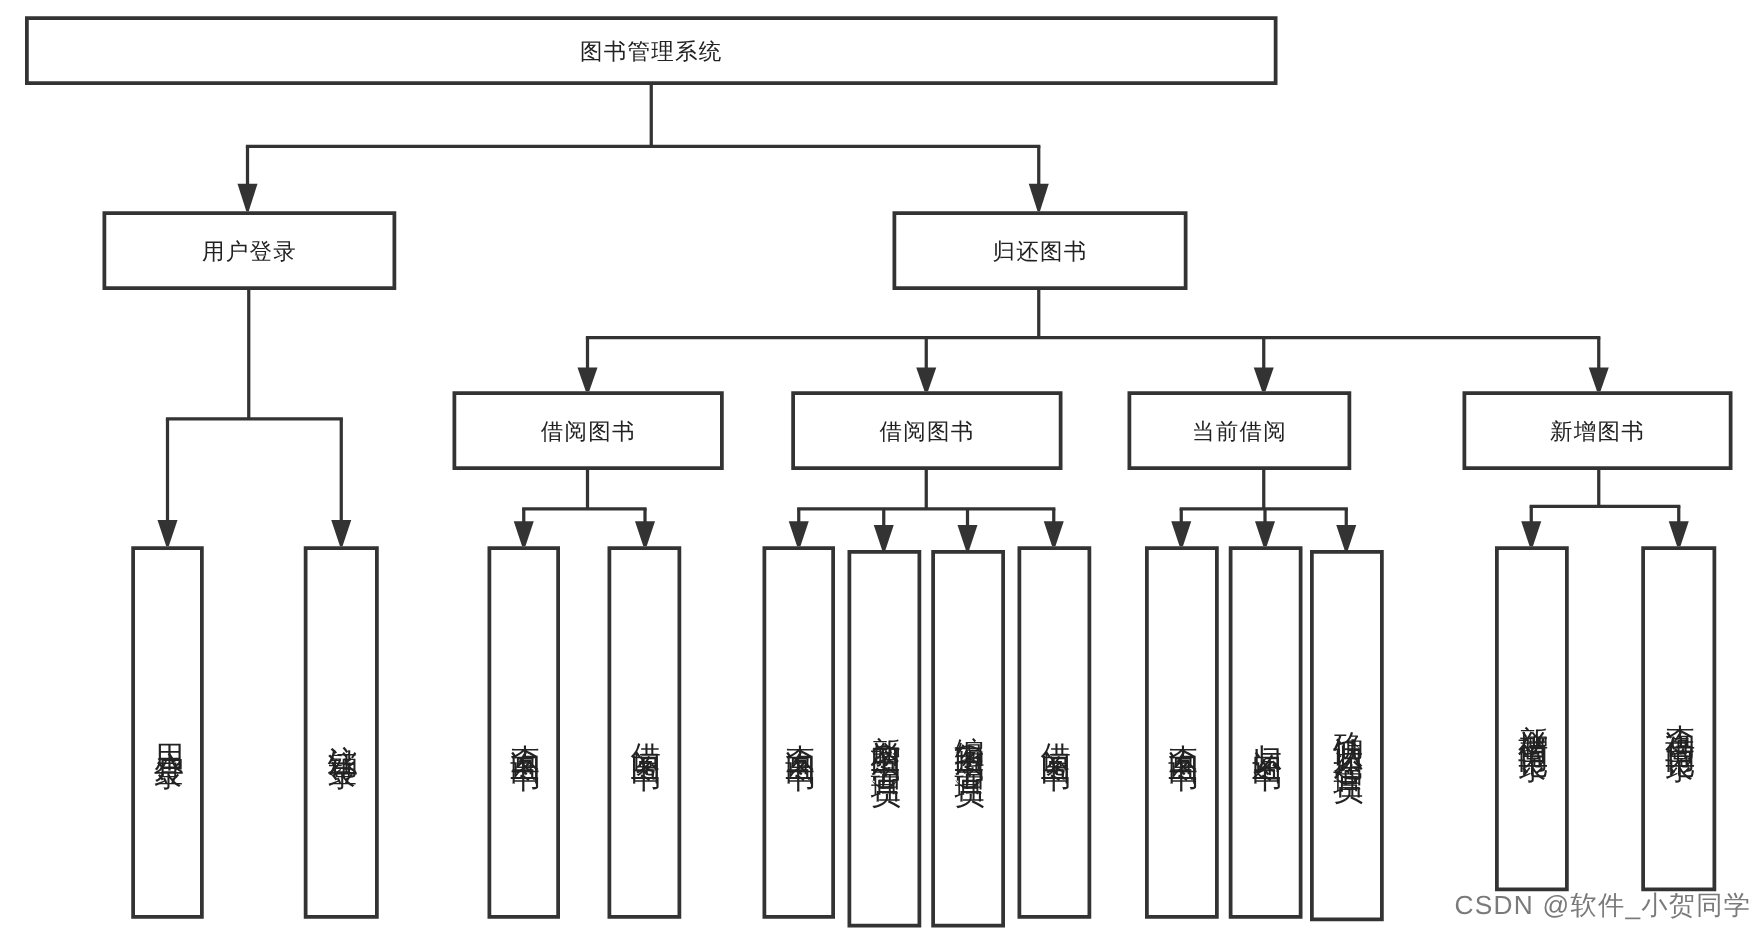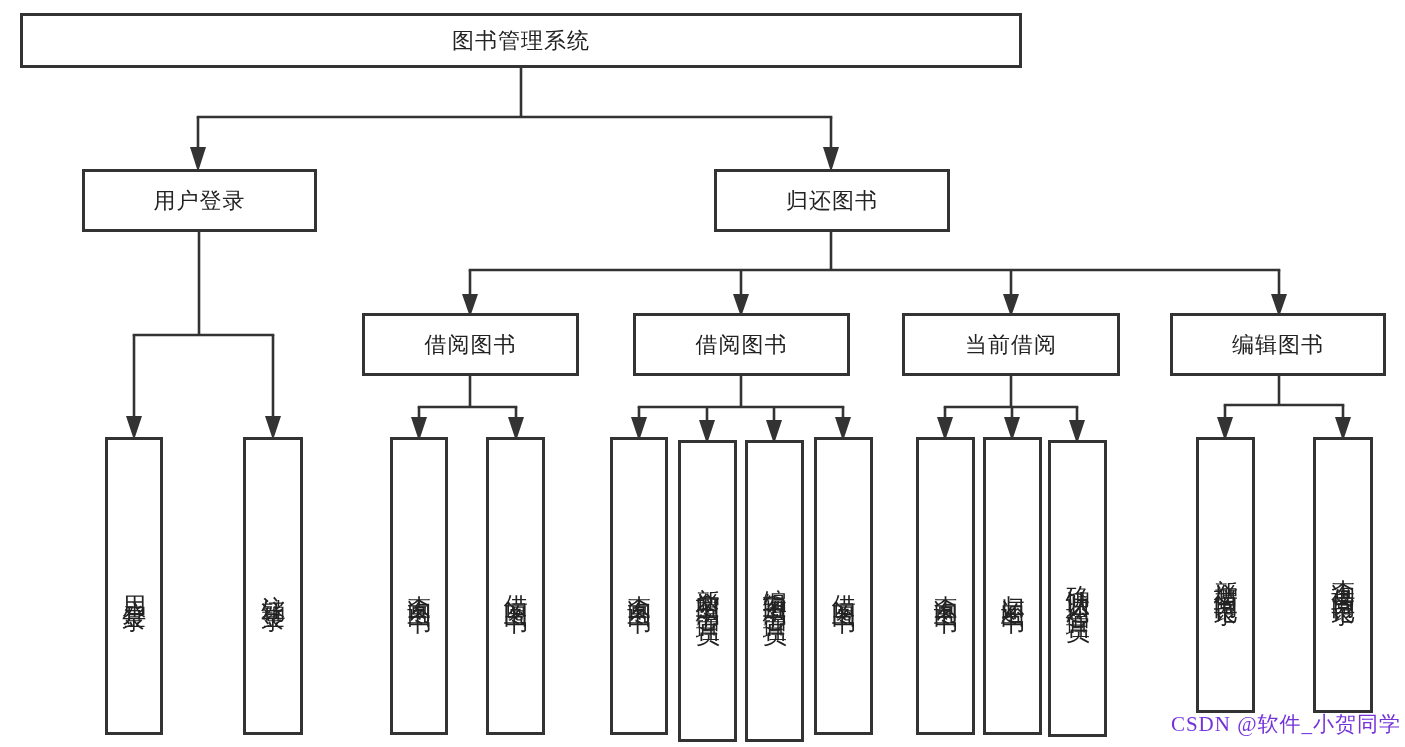--- a/index.html
+++ b/index.html
@@ -17,48 +17,47 @@
   .box {
     position:absolute;
     background:#ffffff;
     border:3px solid #333333;
     box-sizing:border-box;
     display:flex; align-items:center; justify-content:center;
     color:#222222;
     z-index:2;
   }
   .h-label {
-    font-size:22px;
+    font-size:18px;
     letter-spacing:1px;
     white-space:nowrap;
   }
   .v-label {
     writing-mode:vertical-rl;
     font-size:24px;
     letter-spacing:5px;
     line-height:1.1;
   }
   .watermark {
     position:absolute;
     right:4px; bottom:9px;
     font-size:21px;
-    color:#6d28d9;
+    color:#737373;
     opacity:0.95;
     z-index:3;
     white-space:nowrap;
     letter-spacing:1px;
-    font-family:Liberation Serif, serif;
   }
   
   #n-root   { left:20px;  top:13px;  width:1002px; height:55px; }
   #n-l2a    { left:82px;  top:169px; width:235px; height:63px; }
   #n-l2b    { left:714px; top:169px; width:236px; height:63px; }
   #n-l3a    { left:362px; top:313px; width:217px; height:63px; }
   #n-l3b    { left:633px; top:313px; width:217px; height:63px; }
-  #n-l3c    { left:902px; top:313px; width:218px; height:63px; }
+  #n-l3c    { left:902px; top:313px; width:179px; height:63px; }
   #n-l3d    { left:1170px;top:313px; width:216px; height:63px; }
   #lf-g1c1  { left:105px; top:437px; width:58px; height:298px; }
   #lf-g1c2  { left:243px; top:437px; width:60px; height:298px; }
   #lf-g2c1  { left:390px; top:437px; width:58px; height:298px; }
   #lf-g2c2  { left:486px; top:437px; width:59px; height:298px; }
   #lf-g3c1  { left:610px; top:437px; width:58px; height:298px; }
   #lf-g3c2  { left:678px; top:440px; width:59px; height:302px; }
   #lf-g3c3  { left:745px; top:440px; width:59px; height:302px; }
   #lf-g3c4  { left:814px; top:437px; width:59px; height:298px; }
   #lf-g4c1  { left:916px; top:437px; width:59px; height:298px; }
@@ -152,21 +151,21 @@
   <div class="box" id="n-l3a">
     <span class="h-label">借阅图书</span>
   </div>
   <div class="box" id="n-l3b">
     <span class="h-label">借阅图书</span>
   </div>
   <div class="box" id="n-l3c">
     <span class="h-label">当前借阅</span>
   </div>
   <div class="box" id="n-l3d">
-    <span class="h-label">编辑图书</span>
+    <span class="h-label">新增图书</span>
   </div>
 
   <div class="box" id="lf-g1c1">
     <span class="v-label">用户登录</span>
   </div>
   <div class="box" id="lf-g1c2">
     <span class="v-label">注销登录</span>
   </div>
 
   <div class="box" id="lf-g2c1">

